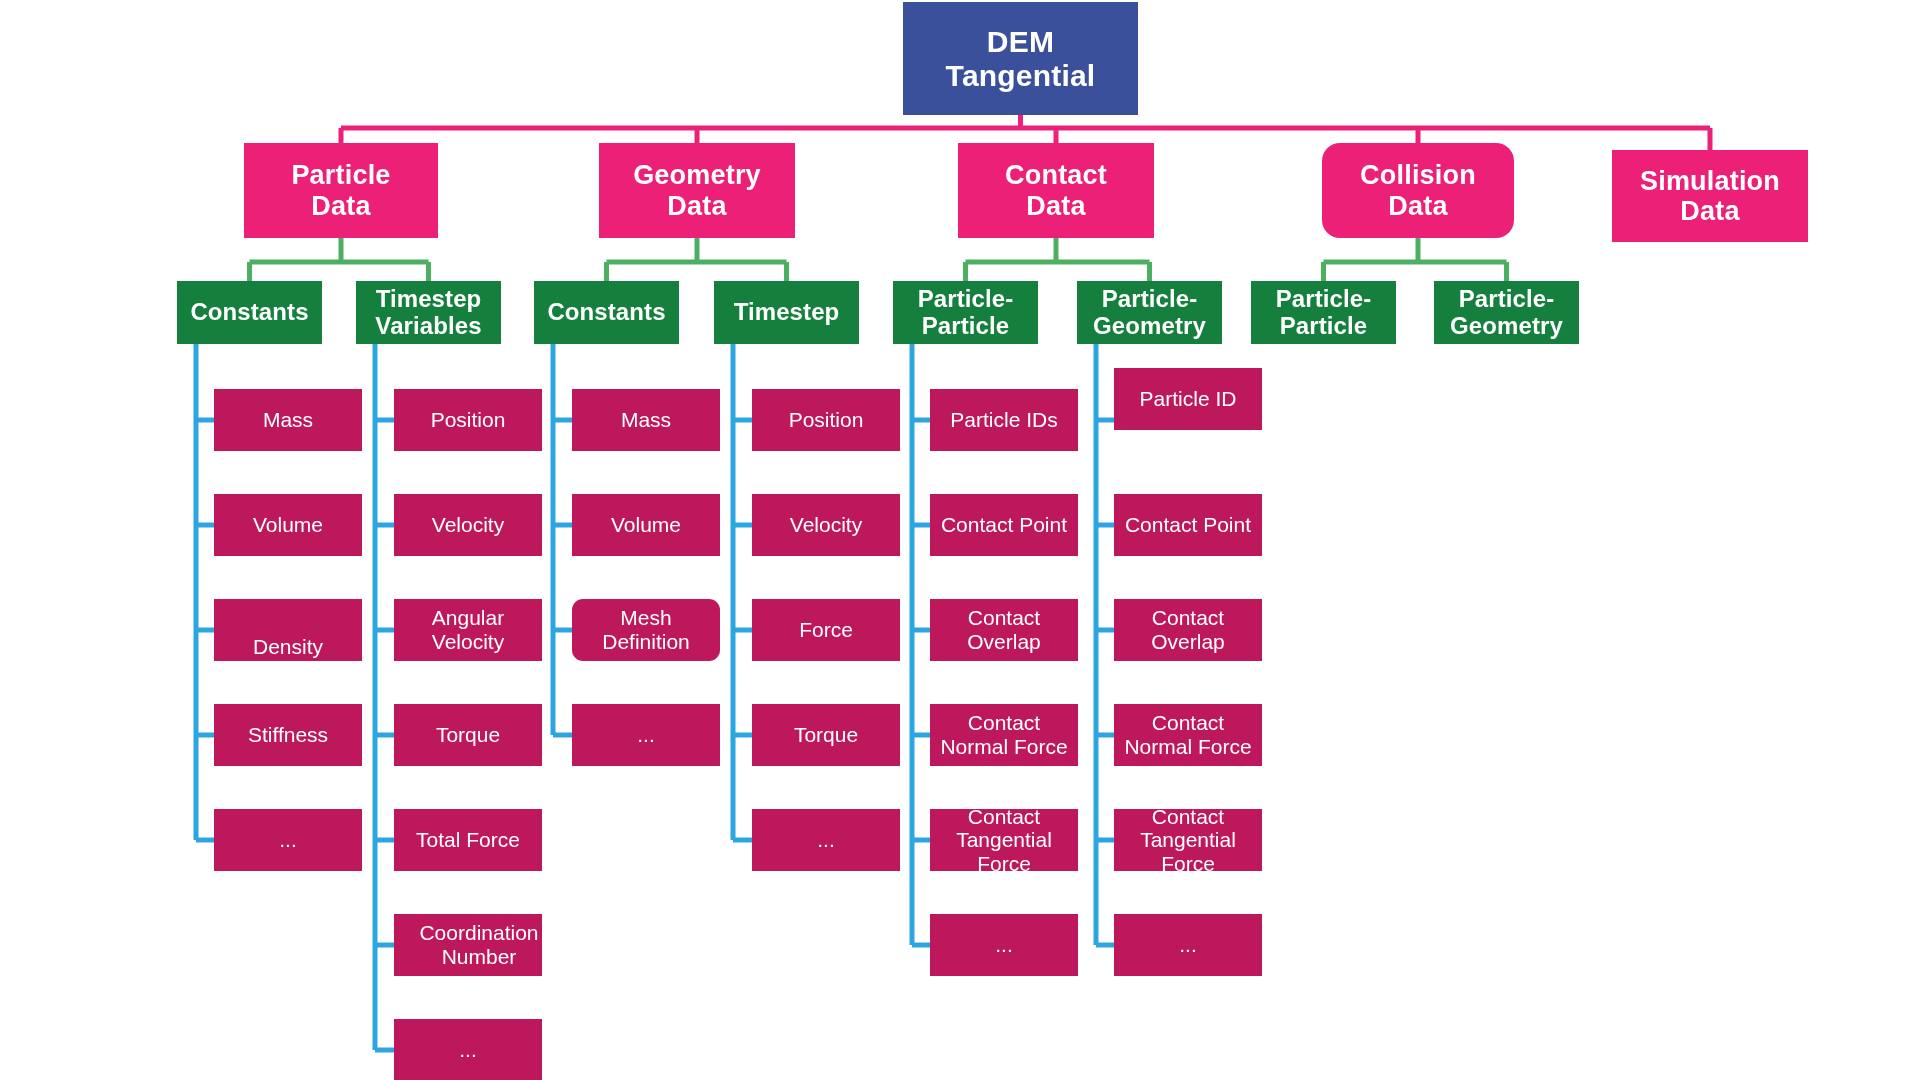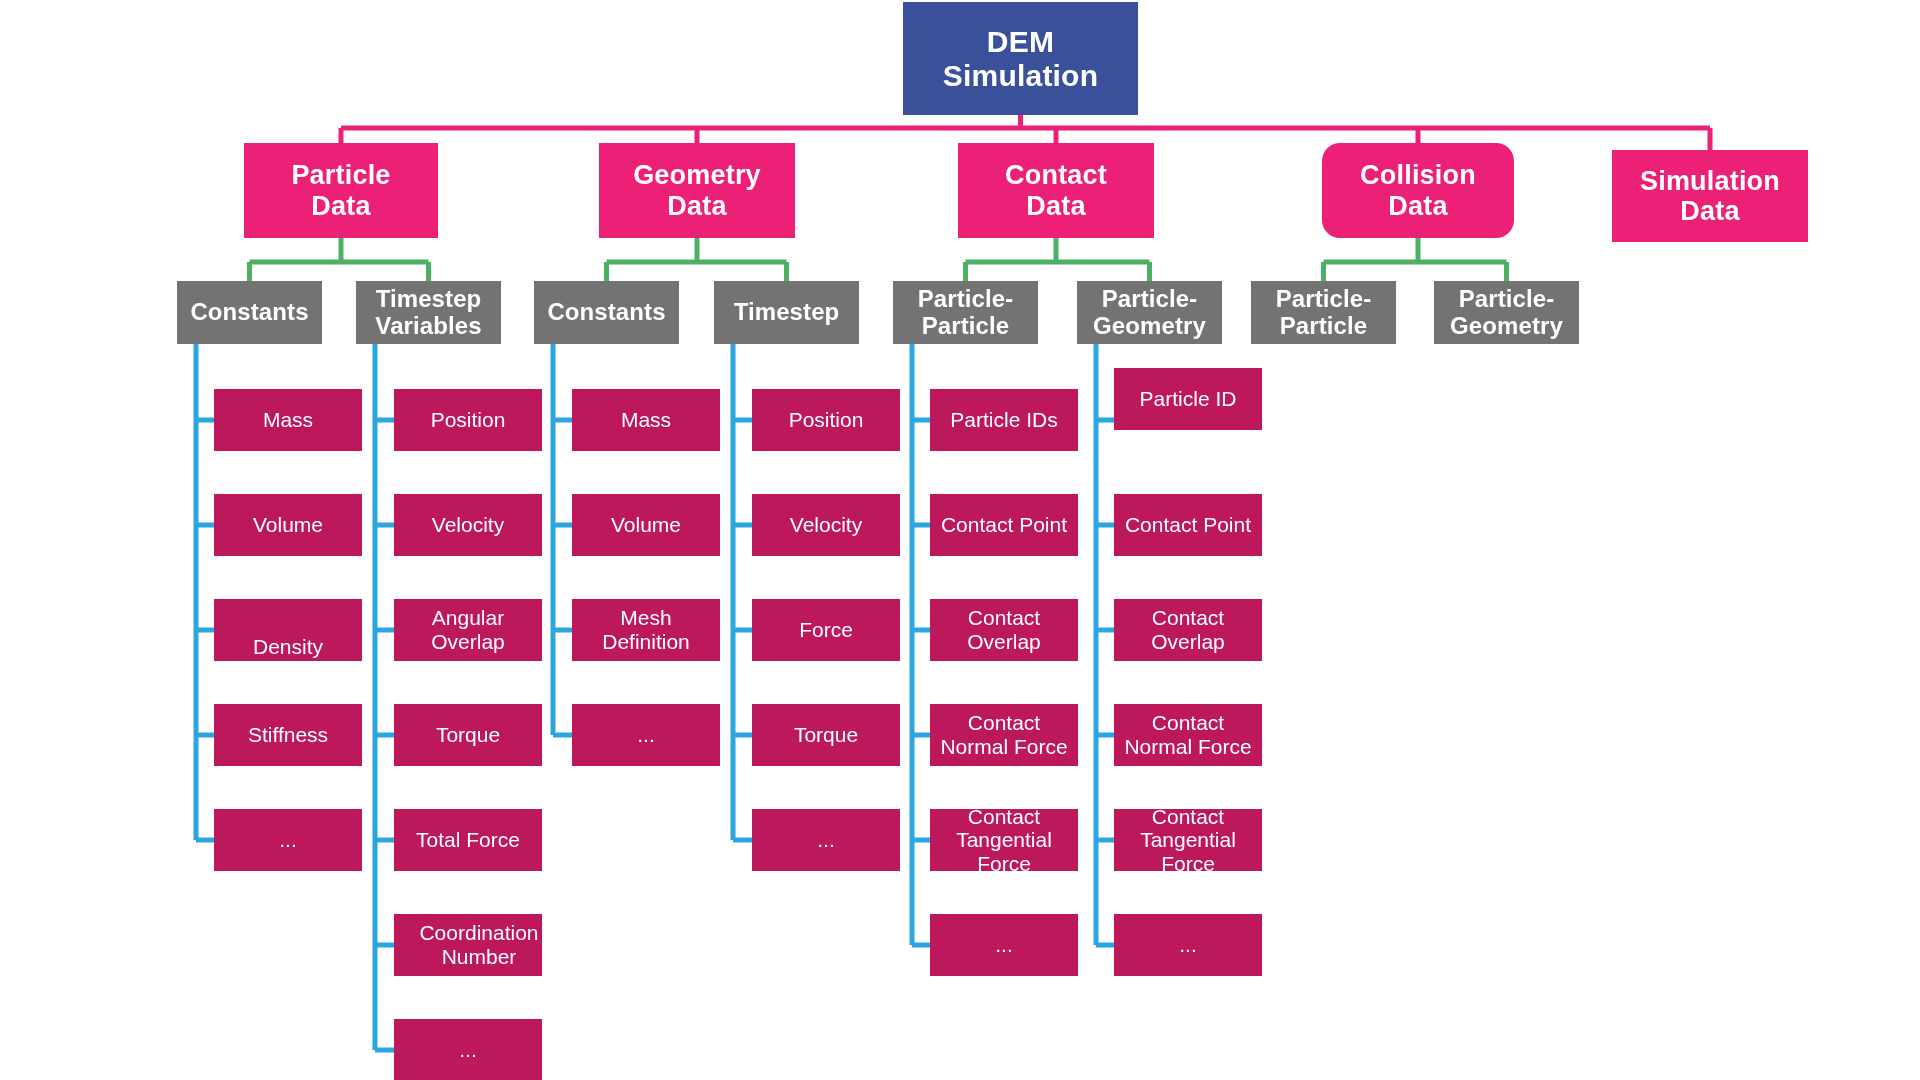--- a/index.html
+++ b/index.html
@@ -44,21 +44,21 @@
     font-weight: bold;
     letter-spacing: .2px;
   }
   .node.l1 {
     background: #ec2077;
     font-size: 27px;
     font-weight: bold;
     letter-spacing: .2px;
   }
   .node.l2 {
-    background: #737373;
+    background: #15803d;
     font-size: 24px;
     font-weight: bold;
     letter-spacing: .1px;
   }
   .node.leaf {
     background: #be185d;
     font-size: 21px;
     font-weight: normal;
   }
   .node .txt {
@@ -129,21 +129,21 @@
       <line x1="1096" y1="344" x2="1096" y2="945" stroke="#2ba6e0" stroke-width="5"></line>
       <line x1="1096" y1="420" x2="1114" y2="420" stroke="#2ba6e0" stroke-width="5"></line>
       <line x1="1096" y1="525" x2="1114" y2="525" stroke="#2ba6e0" stroke-width="5"></line>
       <line x1="1096" y1="630" x2="1114" y2="630" stroke="#2ba6e0" stroke-width="5"></line>
       <line x1="1096" y1="735" x2="1114" y2="735" stroke="#2ba6e0" stroke-width="5"></line>
       <line x1="1096" y1="840" x2="1114" y2="840" stroke="#2ba6e0" stroke-width="5"></line>
       <line x1="1096" y1="945" x2="1114" y2="945" stroke="#2ba6e0" stroke-width="5"></line>
     </svg>
 <div class="node root" style="left: 903px; top: 2px; width: 235px; height: 113px;">
       <span class="txt">DEM
-Simulation</span>
+Tangential</span>
     </div>
     <div class="node l1" style="left: 244px; top: 143px; width: 194px; height: 95px;">
       <span class="txt">Particle
 Data</span>
     </div>
     <div class="node l1" style="left: 599px; top: 143px; width: 196px; height: 95px;">
       <span class="txt">Geometry
 Data</span>
     </div>
     <div class="node l1" style="left: 958px; top: 143px; width: 196px; height: 95px;">
@@ -181,21 +181,21 @@
 Variables</span>
     </div>
     <div class="node leaf" style="left: 394px; top: 389px; width: 148px; height: 62px;">
       <span class="txt">Position</span>
     </div>
     <div class="node leaf" style="left: 394px; top: 494px; width: 148px; height: 62px;">
       <span class="txt">Velocity</span>
     </div>
     <div class="node leaf" style="left: 394px; top: 599px; width: 148px; height: 62px;">
       <span class="txt">Angular
-Overlap</span>
+Velocity</span>
     </div>
     <div class="node leaf" style="left: 394px; top: 704px; width: 148px; height: 62px;">
       <span class="txt">Torque</span>
     </div>
     <div class="node leaf" style="left: 394px; top: 809px; width: 148px; height: 62px;">
       <span class="txt">Total Force</span>
     </div>
     <div class="node leaf" style="left: 394px; top: 914px; width: 148px; height: 62px; padding-left: 28px;">
       <span class="txt">Coordination
 Number</span>
@@ -205,21 +205,21 @@
     </div>
     <div class="node l2" style="left: 534px; top: 281px; width: 145px; height: 63px;">
       <span class="txt">Constants</span>
     </div>
     <div class="node leaf" style="left: 572px; top: 389px; width: 148px; height: 62px;">
       <span class="txt">Mass</span>
     </div>
     <div class="node leaf" style="left: 572px; top: 494px; width: 148px; height: 62px;">
       <span class="txt">Volume</span>
     </div>
-    <div class="node leaf" style="left: 572px; top: 599px; width: 148px; height: 62px;">
+    <div class="node leaf" style="left: 572px; top: 599px; width: 148px; height: 62px; border-radius: 11px;">
       <span class="txt">Mesh
 Definition</span>
     </div>
     <div class="node leaf" style="left: 572px; top: 704px; width: 148px; height: 62px;">
       <span class="txt">...</span>
     </div>
     <div class="node l2" style="left: 714px; top: 281px; width: 145px; height: 63px;">
       <span class="txt">Timestep</span>
     </div>
     <div class="node leaf" style="left: 752px; top: 389px; width: 148px; height: 62px;">

